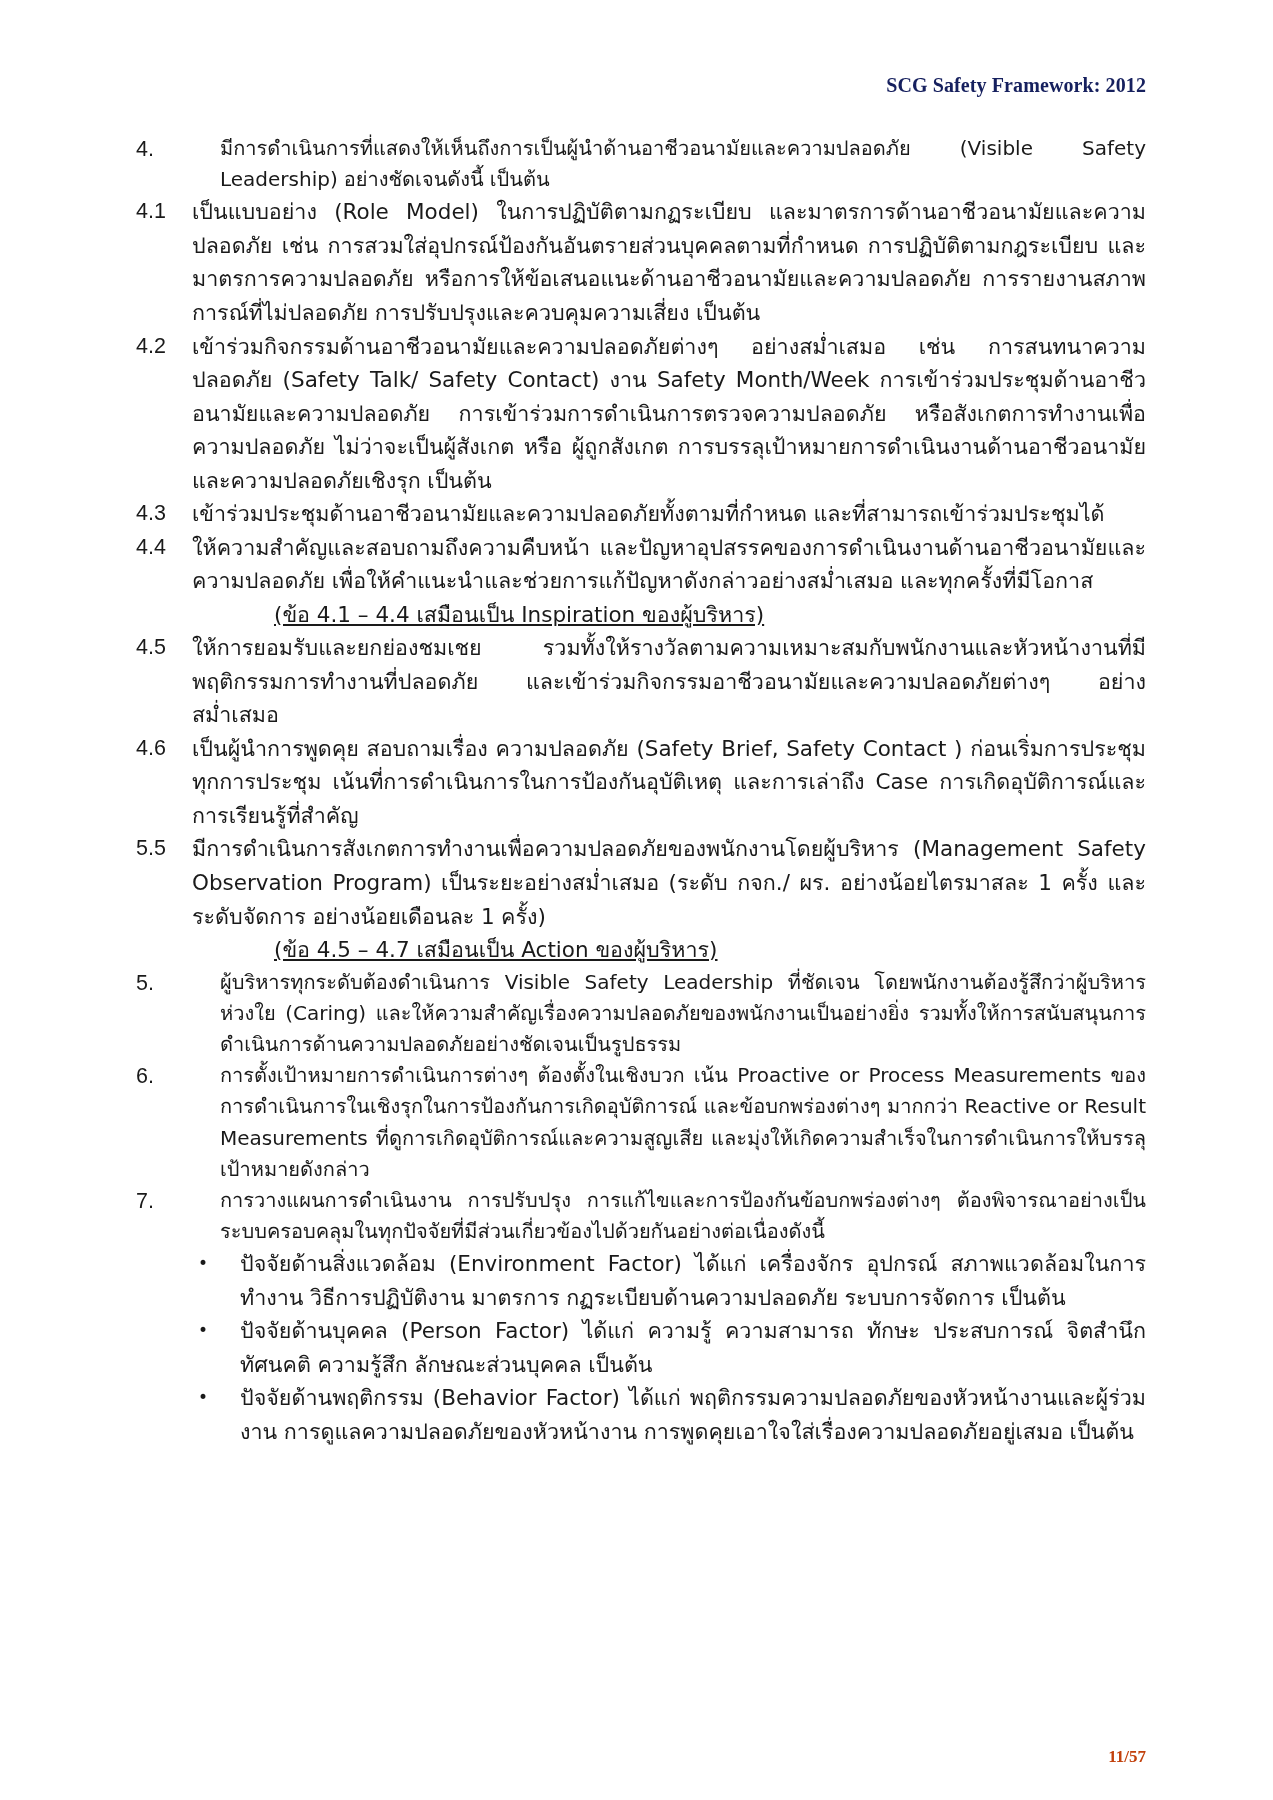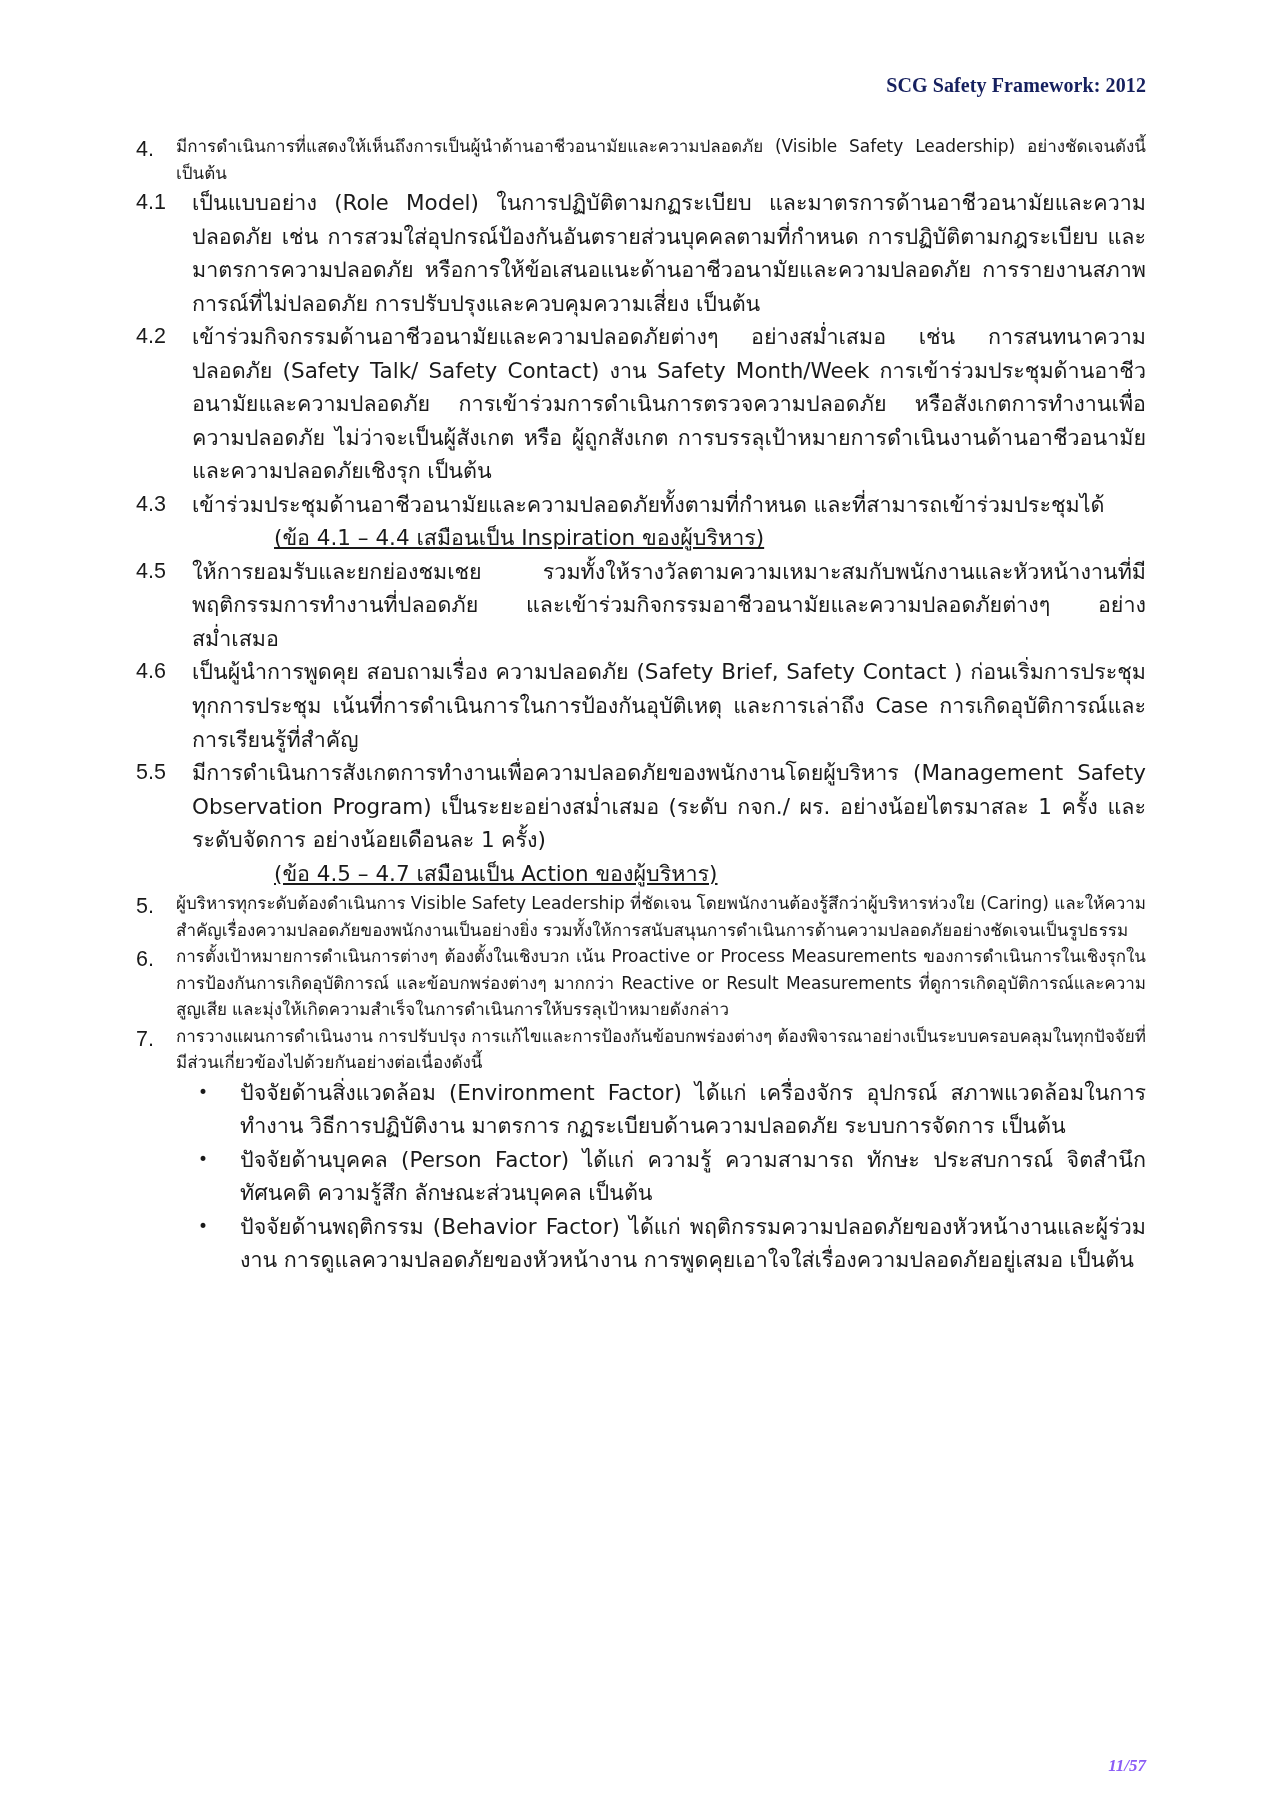--- a/index.html
+++ b/index.html
@@ -67,21 +67,22 @@
 
   
   .lvl1 {
     margin-left: 0;
   }
   .lvl1 > .marker {
     width: 40px;
     font-size: 21.5px;
   }
   .lvl1 > .body-text {
-    font-size: 17px;
+    font-size: 20px;
+    margin-left: 44px;
   }
 
   
   .lvl2 {
   }
   .lvl2 > .marker {
     width: 56px;
     font-size: 21.5px;
   }
   .lvl2 > .body-text {
@@ -112,27 +113,26 @@
     font-size: 17px;
     line-height: 1.9;
   }
   .bullet-row > .body-text {
     font-size: 21.5px;
   }
 
   
   .doc-footer {
     position: absolute;
-    bottom: 24px;
+    bottom: 33px;
     right: 127px;
     font-family: "Liberation Serif", "DejaVu Serif", serif;
     font-weight: bold;
     font-size: 17px;
-    color: #8b5cf6;
-    font-style: italic;
+    color: #c2410c;
   }
 </style>
 </head>
 <body>
 
 <div class="page">
 
   <div class="doc-header">SCG Safety Framework: 2012</div>
 
   <div class="doc-body">
@@ -150,20 +150,24 @@
     <div class="para lvl2">
       <span class="marker">4.2</span>
       <span class="body-text">เข้าร่วมกิจกรรมด้านอาชีวอนามัยและความปลอดภัยต่างๆ อย่างสม่ำเสมอ เช่น การสนทนาความปลอดภัย (Safety Talk/ Safety Contact) งาน Safety Month/Week การเข้าร่วมประชุมด้านอาชีวอนามัยและความปลอดภัย การเข้าร่วมการดำเนินการตรวจความปลอดภัย หรือสังเกตการทำงานเพื่อความปลอดภัย ไม่ว่าจะเป็นผู้สังเกต หรือ ผู้ถูกสังเกต การบรรลุเป้าหมายการดำเนินงานด้านอาชีวอนามัยและความปลอดภัยเชิงรุก เป็นต้น</span>
     </div>
 
     <div class="para lvl2">
       <span class="marker">4.3</span>
       <span class="body-text">เข้าร่วมประชุมด้านอาชีวอนามัยและความปลอดภัยทั้งตามที่กำหนด และที่สามารถเข้าร่วมประชุมได้</span>
     </div>
 
+    <div class="para lvl2">
+      <span class="marker">4.4</span>
+      <span class="body-text">ให้ความสำคัญและสอบถามถึงความคืบหน้า และปัญหาอุปสรรคของการดำเนินงานด้านอาชีวอนามัยและความปลอดภัย เพื่อให้คำแนะนำและช่วยการแก้ปัญหาดังกล่าวอย่างสม่ำเสมอ และทุกครั้งที่มีโอกาส</span>
+    </div>
 
     <div class="note">(ข้อ 4.1 – 4.4 เสมือนเป็น Inspiration ของผู้บริหาร)</div>
 
     <div class="para lvl2">
       <span class="marker">4.5</span>
       <span class="body-text">ให้การยอมรับและยกย่องชมเชย รวมทั้งให้รางวัลตามความเหมาะสมกับพนักงานและหัวหน้างานที่มี พฤติกรรมการทำงานที่ปลอดภัย และเข้าร่วมกิจกรรมอาชีวอนามัยและความปลอดภัยต่างๆ อย่างสม่ำเสมอ</span>
     </div>
 
     <div class="para lvl2">
       <span class="marker">4.6</span>

